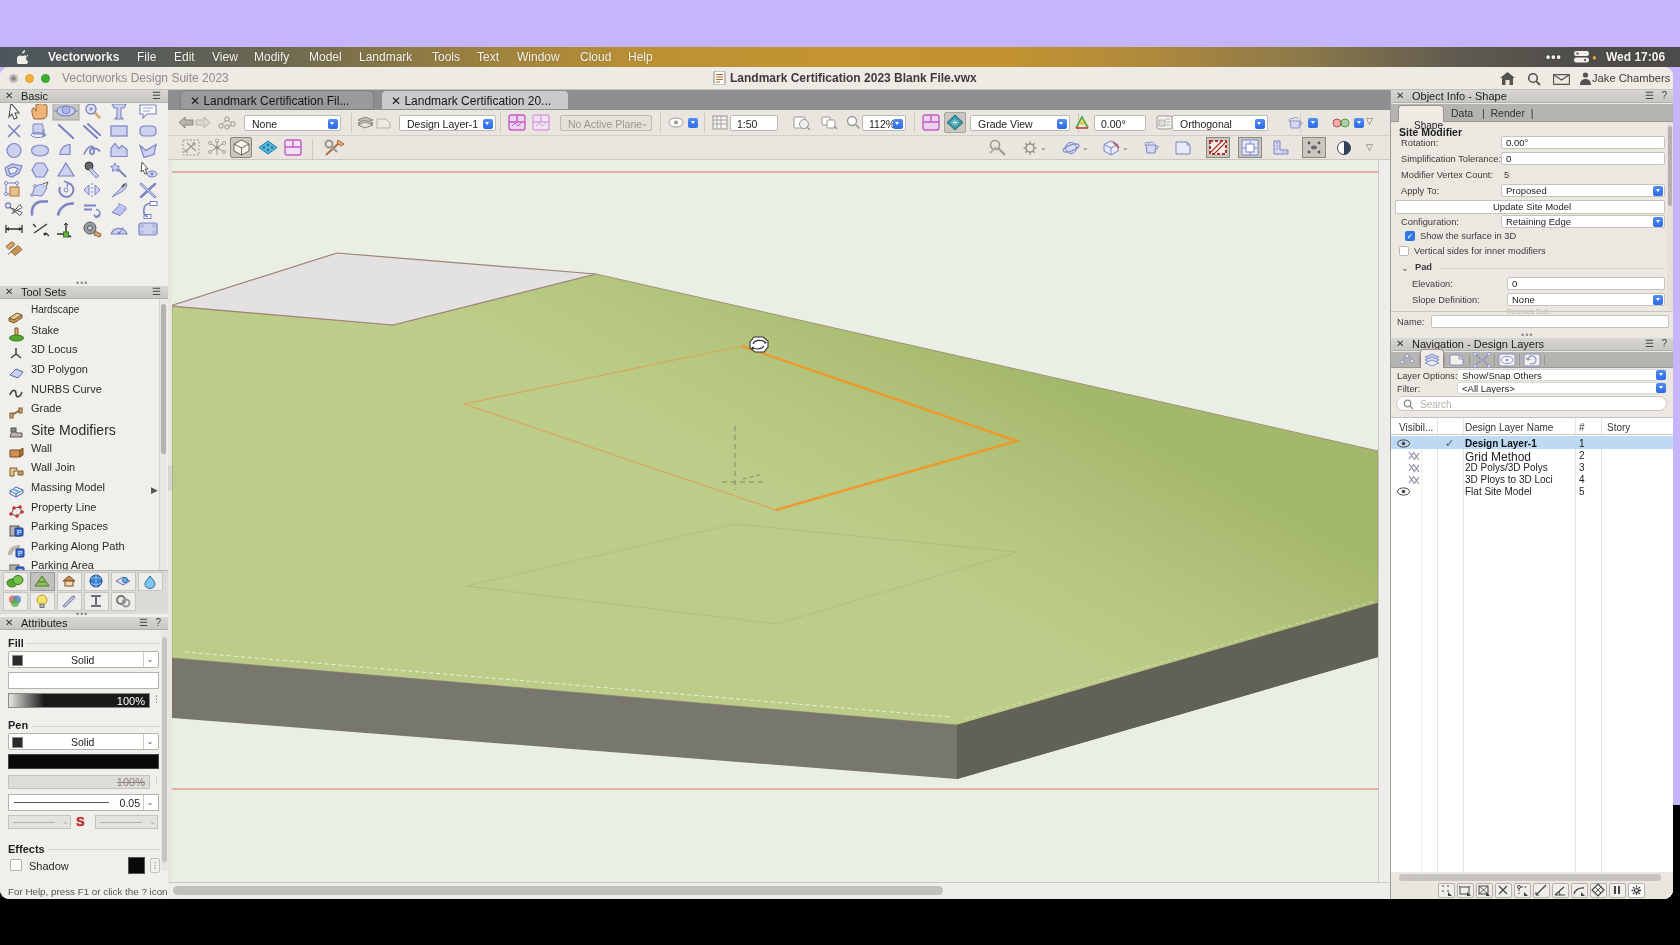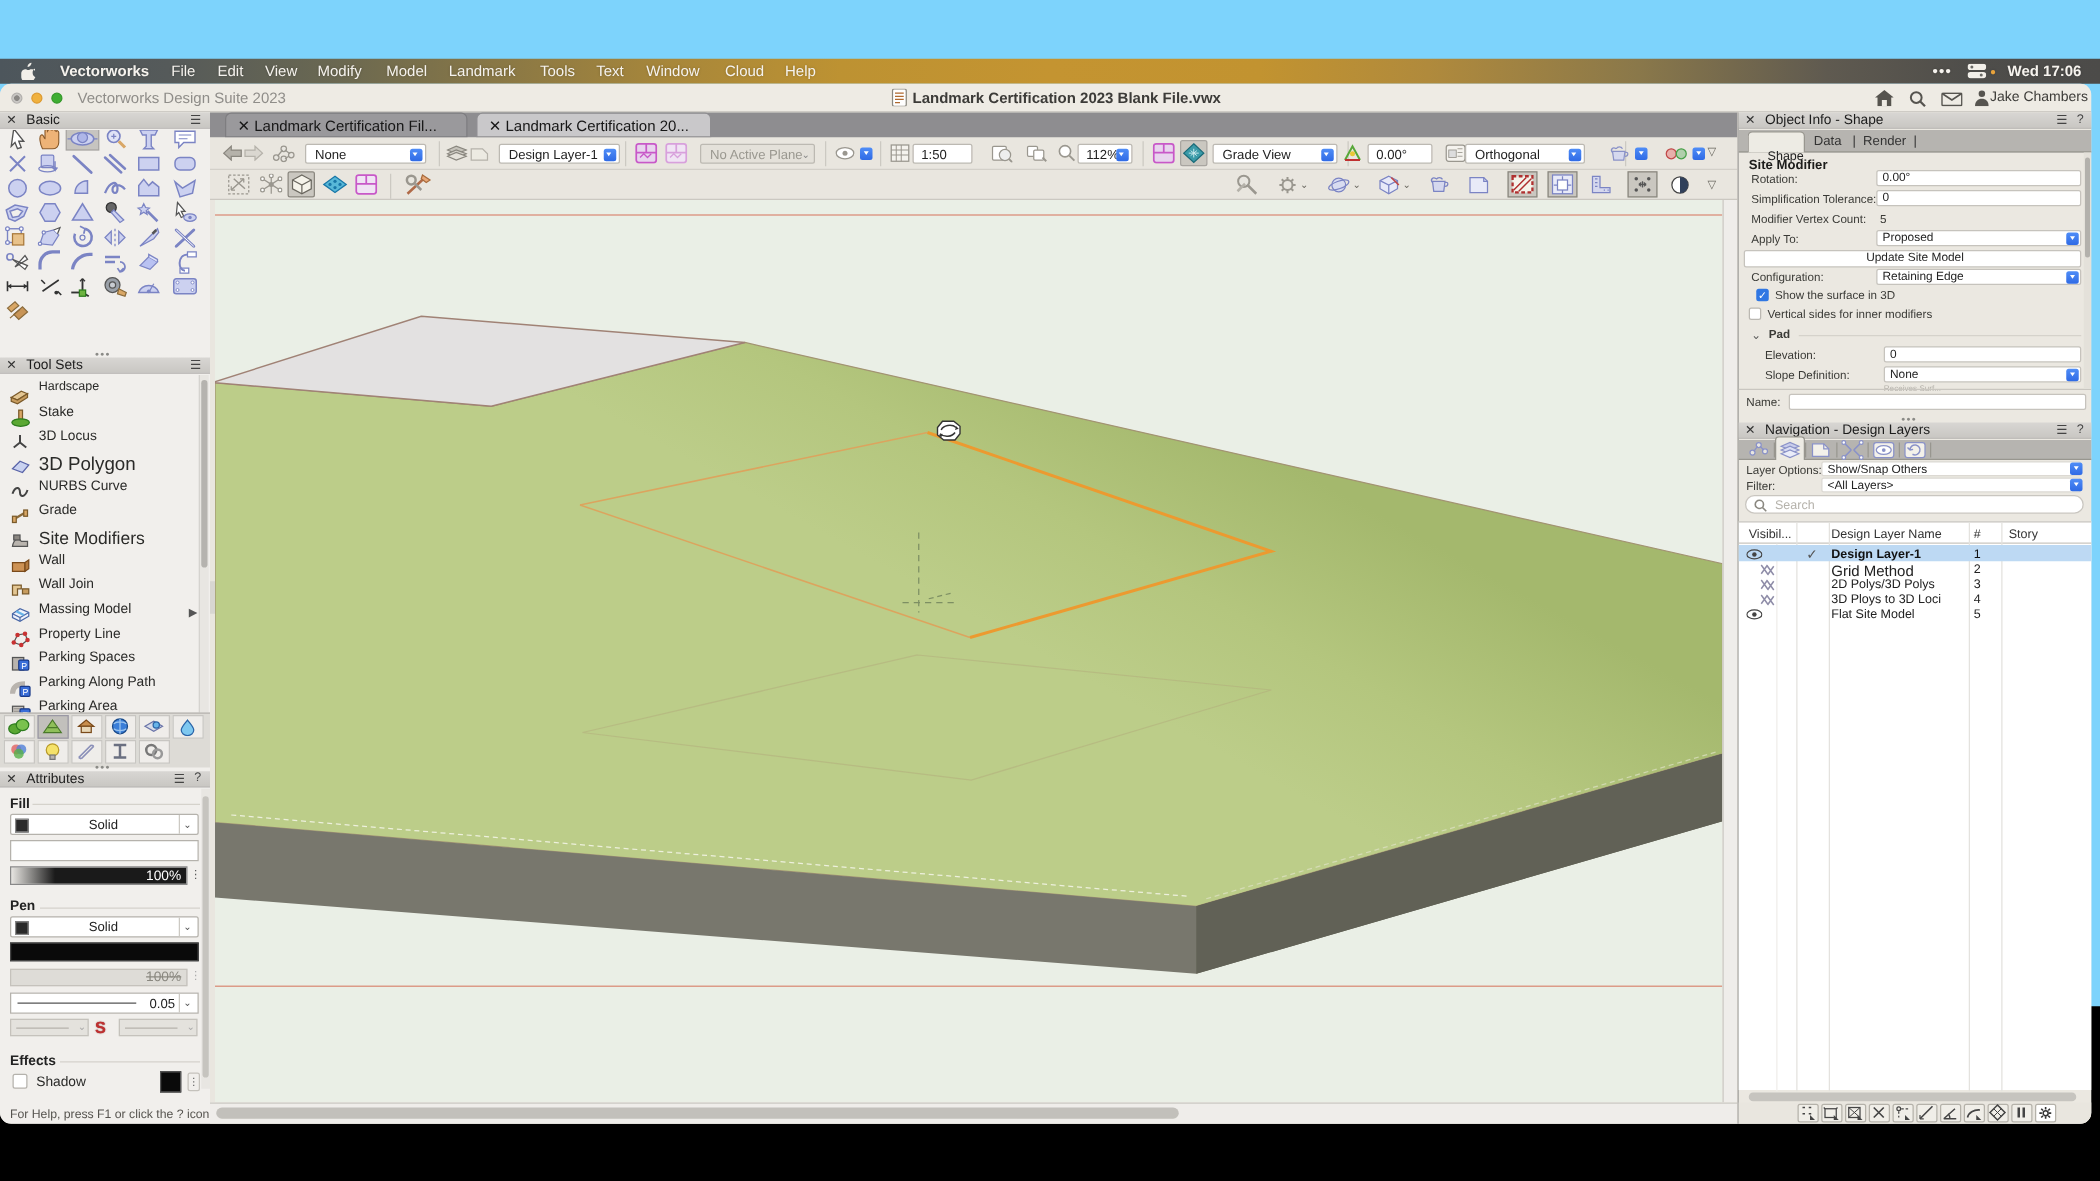--- a/index.html
+++ b/index.html
@@ -1,17 +1,17 @@
 <!DOCTYPE html>
 <html><head>
 <meta charset="utf-8">
 <style>
 * { margin:0; padding:0; box-sizing:border-box; }
 html,body { width:1680px; height:945px; background:#000; font-family:"Liberation Sans", sans-serif; overflow:hidden; }
-#page { position:absolute; top:0; left:0; width:1680px; height:805px; background:#7dd3fc; }
+#page { position:absolute; top:0; left:0; width:1680px; height:805px; background:#c4b5fd; }
 .abs { position:absolute; }
 
 
 #menubar { top:47px; left:0; width:1680px; height:20px;
   background:linear-gradient(90deg,#4d565c 0%,#555a5a 8%,#6a6851 16%,#8a7845 24%,#a8873a 32%,#bd9232 40%,#c49431 50%,#c29330 60%,#b08a3c 68%,#8a784a 78%,#5f5a50 87%,#4e4d4a 94%,#4c4b49 100%);
   color:#f6f3ee; font-size:12px; }
 #menubar .mi { position:absolute; top:3px; white-space:nowrap; text-shadow:0 0 2px rgba(0,0,0,.25); }
 
 
 #win { top:67px; left:0; width:1673px; height:832px; background:#ece9e2; border-radius:9px; overflow:hidden; }
@@ -301,21 +301,21 @@
             <ellipse cx="8.5" cy="11" rx="7" ry="3" fill="#5aa832" stroke="#2e7d1e"></ellipse>
           </svg>
           <span class="abs" style="left:31px;top:23.6px;font-size:11px;color:#2a2a28">Stake</span>
           <svg class="abs" style="left:8px;top:46.3px" width="17" height="16" viewBox="0 0 17 16">
             <path d="M8,2 v6 M8,8 l-5,4 M8,8 l5,4" stroke="#444" stroke-width="1.6"></path>
           </svg>
           <span class="abs" style="left:31px;top:43.3px;font-size:11px;color:#2a2a28">3D Locus</span>
           <svg class="abs" style="left:8px;top:65.9px" width="17" height="16" viewBox="0 0 17 16">
             <path d="M2,9 L8,3 L15,6 L10,12 Z" fill="#c9d2f0" stroke="#5a64a8"></path>
           </svg>
-          <span class="abs" style="left:31px;top:62.9px;font-size:15px;color:#2a2a28">3D Polygon</span>
+          <span class="abs" style="left:31px;top:62.9px;font-size:11px;color:#2a2a28">3D Polygon</span>
           <svg class="abs" style="left:8px;top:85.6px" width="17" height="16" viewBox="0 0 17 16">
             <path d="M2,9 C4,3 8,3 8,8 C8,12 12,12 14,6" fill="none" stroke="#444" stroke-width="1.6"></path>
           </svg>
           <span class="abs" style="left:31px;top:82.6px;font-size:11px;color:#2a2a28">NURBS Curve</span>
           <svg class="abs" style="left:8px;top:105.2px" width="17" height="16" viewBox="0 0 17 16">
             <path d="M2,11 L14,4" stroke="#8a6a3a" stroke-width="2"></path>
             <rect x="2" y="8" width="3" height="5" fill="#d9a766" stroke="#7a5a2a"></rect>
             <rect x="11" y="3" width="3" height="5" fill="#d9a766" stroke="#7a5a2a"></rect>
           </svg>
           <span class="abs" style="left:31px;top:102.2px;font-size:11px;color:#2a2a28">Grade</span>

